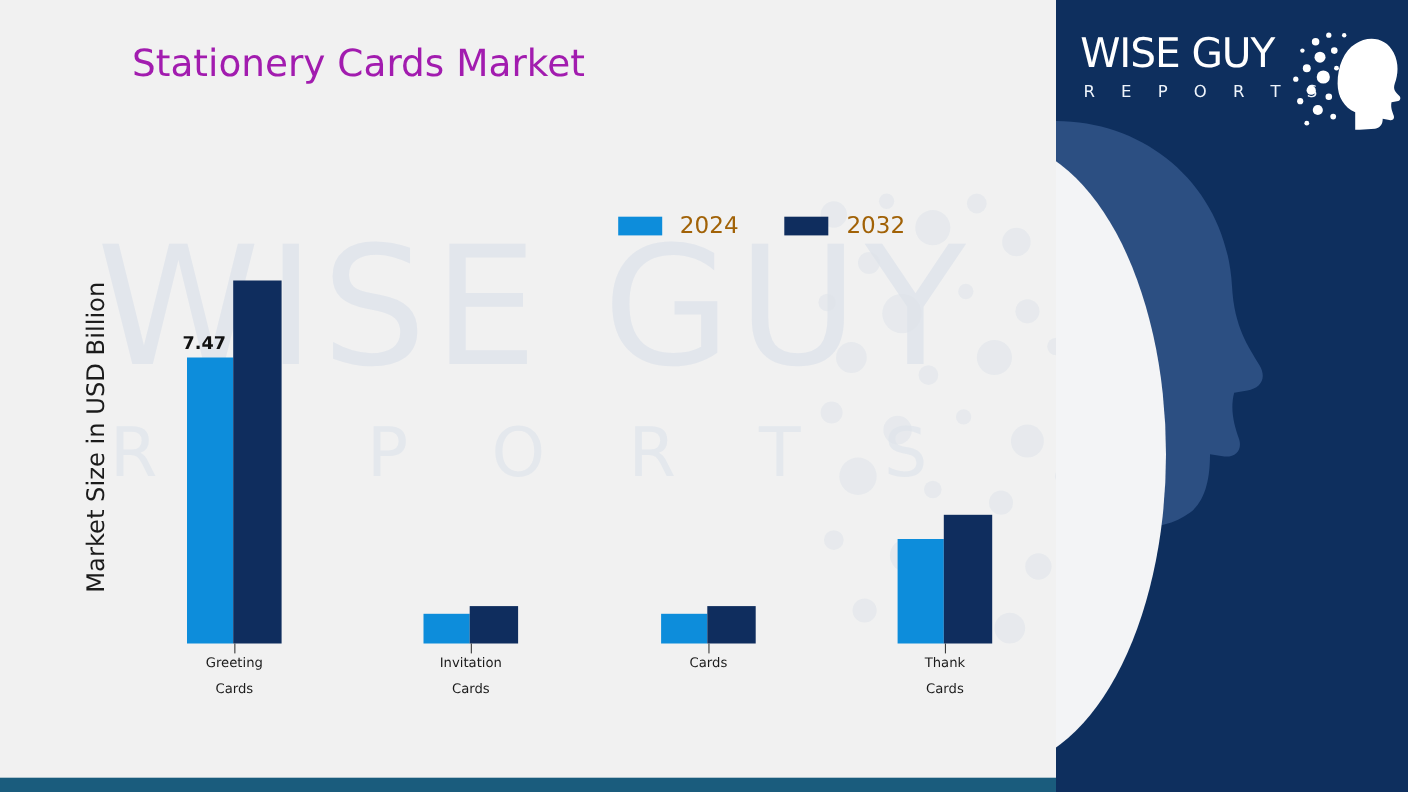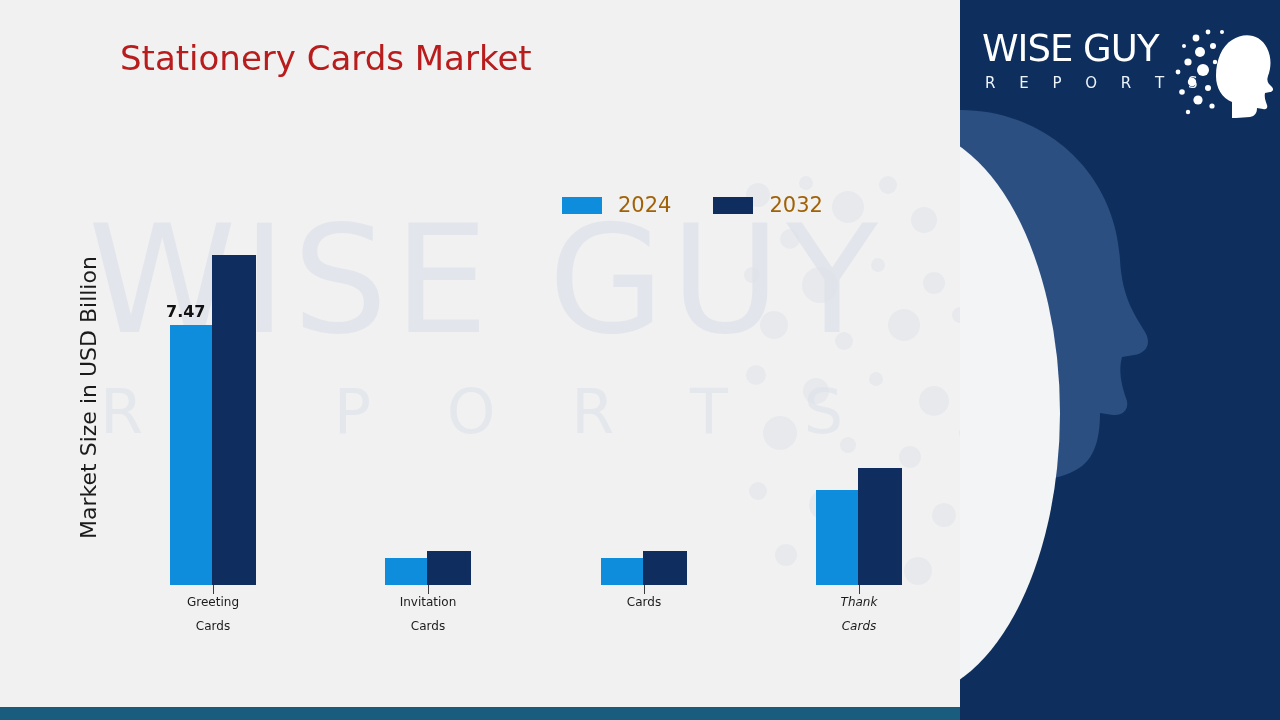--- a/index.html
+++ b/index.html
@@ -31,21 +31,21 @@
   .wm-line2{
     font-family:"DejaVu Sans", sans-serif;
     font-size:62px;font-weight:400;letter-spacing:28px;
     color:#e4e8ed;line-height:70px;white-space:nowrap;margin-top:22px;margin-left:12px;
   }
   .wm-dots{position:absolute;right:-20px;top:-40px;width:260px;height:440px;opacity:.55;}
 
   
   .title{
     position:absolute;left:120px;top:38px;
-    font-size:34px;color:#b91c1c;font-weight:400;
+    font-size:34px;color:#a21caf;font-weight:400;
     font-family:"DejaVu Sans", sans-serif;white-space:nowrap;
   }
 
   
   .ylabel{
     position:absolute;left:-92px;top:385px;
     width:360px;text-align:center;
     transform:rotate(-90deg);
     font-size:22px;color:#1b1b1b;white-space:nowrap;
   }
@@ -212,21 +212,21 @@
       <div>Greeting</div>
       <div>Cards</div>
     </div>
     <div class="cat-label" style="left:348px;width:160px;">
       <div>Invitation</div>
       <div>Cards</div>
     </div>
     <div class="cat-label" style="left:554px;width:180px;">
       <div>Cards</div>
     </div>
-    <div class="cat-label" style="left:779px;width:160px;font-style:italic;">
+    <div class="cat-label" style="left:779px;width:160px;">
       <div>Thank</div>
       <div>Cards</div>
     </div>
 
     <div class="bottom-bar"></div>
   </div>
 
   <div class="right-panel">
 
     <svg class="head-silhouette" viewBox="0 0 230 410">

